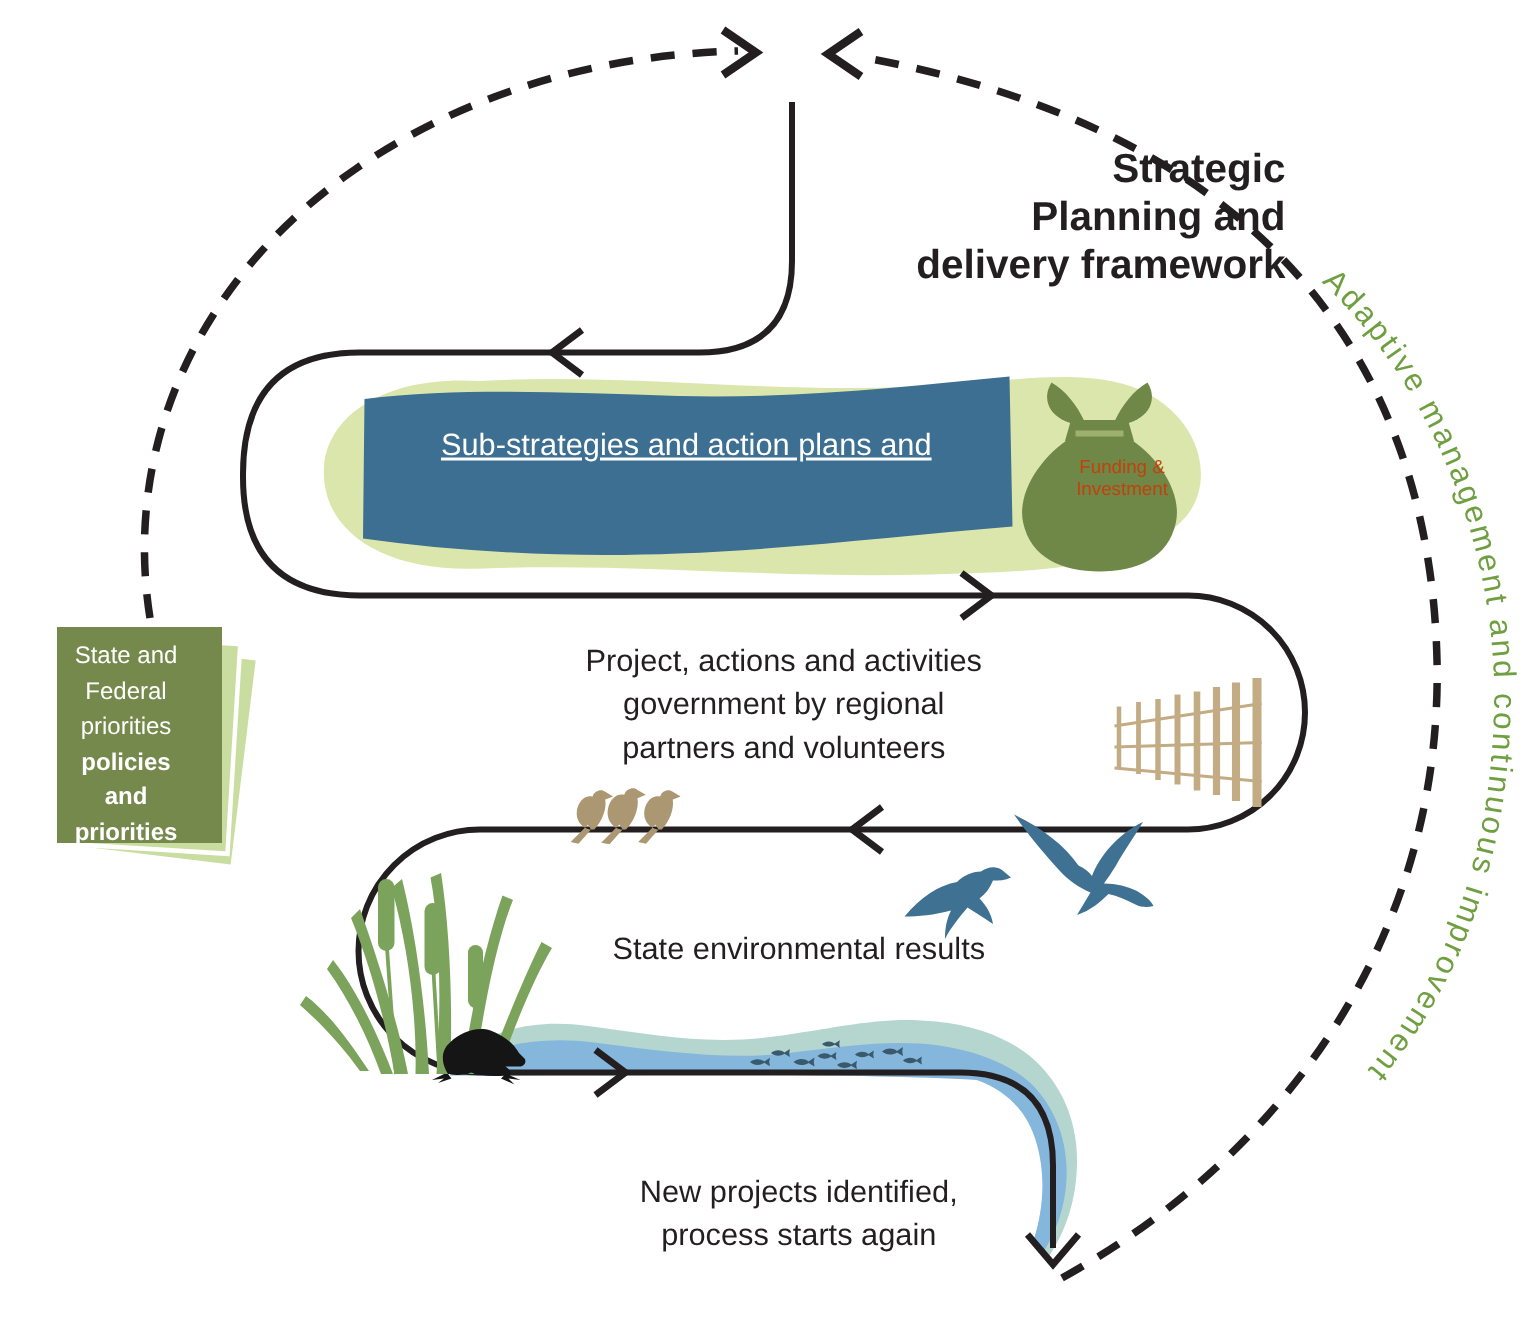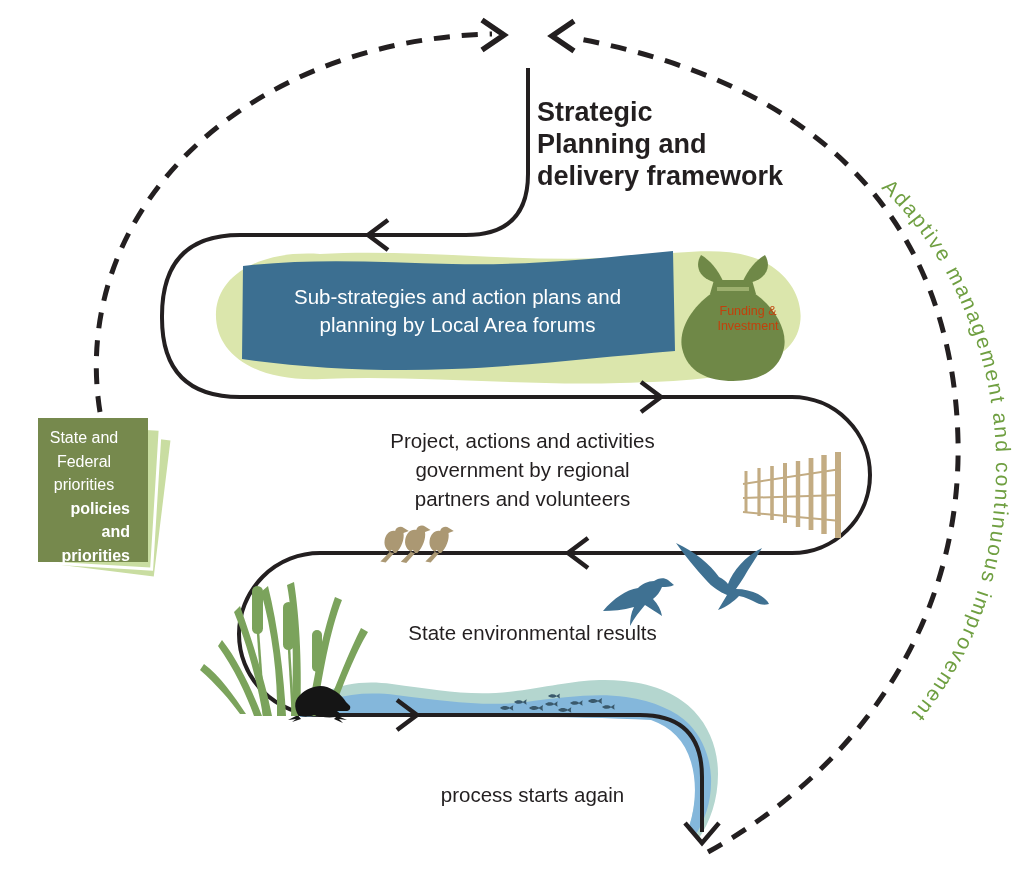--- a/index.html
+++ b/index.html
@@ -1,26 +1,26 @@
 <!DOCTYPE html>
 <html><head>
 <meta charset="utf-8">
 <style>
   html,body{margin:0;padding:0;background:#fff;}
   #stage{position:relative;width:1024px;height:885px;background:#fff;overflow:hidden;
          font-family:"Liberation Sans",sans-serif;}
   #stage svg{position:absolute;left:0;top:0;}
-  .txt{position:absolute;color:#231f20;}
+  .txt{position:absolute;color:#231f20;text-align:right;}
   .center{text-align:center;}
   .line{display:block;}
   #title{left:537px;top:96px;width:320px;font-size:27px;line-height:32px;font-weight:bold;}
-  #banner-text{left:250px;top:283px;width:415px;font-size:20.5px;line-height:27.5px;color:#ffffff;}
+  #banner-text{left:250px;top:283px;width:415px;font-size:20.5px;line-height:27.5px;color:#ffffff;text-decoration:underline;}
   #bag-text{left:704px;top:304px;width:88px;font-size:12.5px;line-height:15px;color:#c2410c;}
   #card-text{left:38px;top:426px;width:92px;font-size:16px;line-height:23.5px;color:#ffffff;}
-  #card-text .bold{font-weight:bold;text-align:right;}
+  #card-text .bold{font-weight:bold;}
   #projects-text{left:320px;top:426px;width:405px;font-size:20.5px;line-height:29px;}
   #results-text{left:330px;top:618px;width:405px;font-size:20.5px;line-height:29px;}
   #restart-text{left:330px;top:780px;width:405px;font-size:20.5px;line-height:29px;}
   svg text{font-family:"Liberation Sans",sans-serif;}
 </style>
 </head>
 <body>
 
 <div id="stage">
 
@@ -131,21 +131,20 @@
 </svg>
 
 <div class="txt" id="title">
   <span class="line">Strategic</span>
   <span class="line">Planning and</span>
   <span class="line">delivery framework</span>
 </div>
 
 <div class="txt center" id="banner-text">
   <span class="line">Sub-strategies and action plans and</span>
-  <span class="line">planning by Local Area forums</span>
 </div>
 
 <div class="txt center" id="bag-text">
   <span class="line">Funding &amp;</span>
   <span class="line">Investment</span>
 </div>
 
 <div class="txt center" id="card-text">
   <span class="line">State and</span>
   <span class="line">Federal</span>
@@ -158,16 +157,17 @@
   <span class="line">Project, actions and activities</span>
   <span class="line">government by regional</span>
   <span class="line">partners and volunteers</span>
 </div>
 
 <div class="txt center" id="results-text">
   <span class="line">State environmental results</span>
 </div>
 
 <div class="txt center" id="restart-text">
+  <span class="line">New projects identified,</span>
   <span class="line">process starts again</span>
 </div>
 
 </div>
 
 </body></html>

